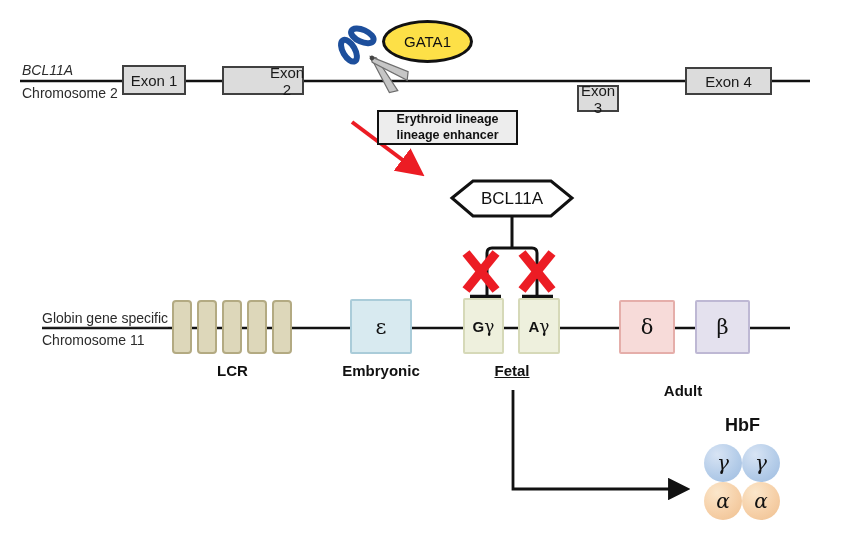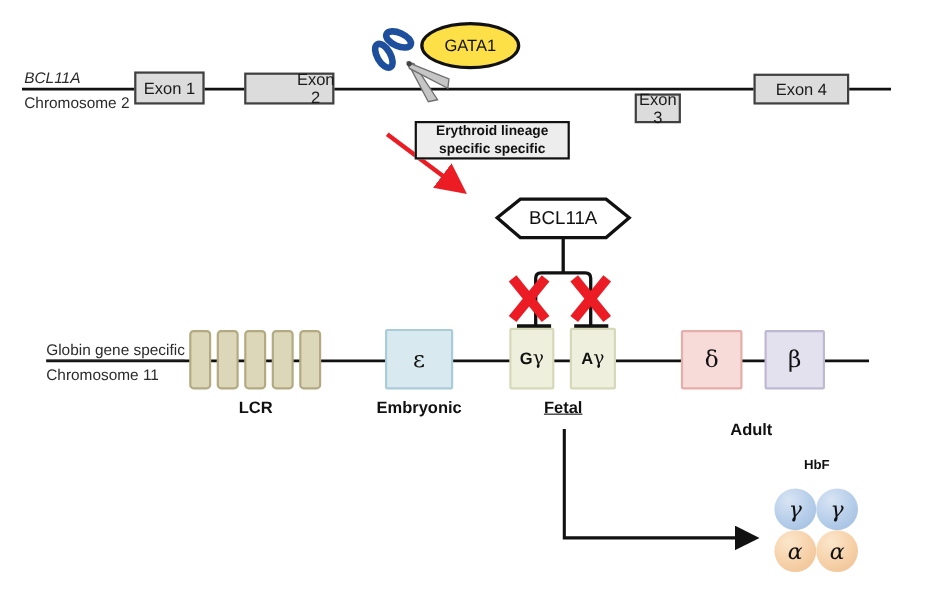--- a/index.html
+++ b/index.html
@@ -14,21 +14,21 @@
   .hexlabel { font-size:17px; color:#111; }
   .small-label { font-size:14px; color:#2b2b2b; line-height:1.15; }
   .italic { font-style:italic; }
   .underlined { border-bottom:1.5px solid #222; display:inline-block; padding-bottom:1px; }
   .lcr-block { position:absolute; width:20px; height:54px; background:#ddd7ba; border:2px solid #b3aa82; border-radius:4px; }
   .gene { border-radius:2px; }
   .greek { font-family:"DejaVu Serif", serif; font-size:21px; color:#111; }
   .greek-sm { font-family:"DejaVu Serif", serif; font-size:17px; color:#111; }
   .gene-prefix { font-weight:bold; font-size:15px; color:#111; }
   .stage { position:absolute; font-weight:bold; font-size:15px; color:#111; text-align:center; }
-  .hbf-title { position:absolute; font-weight:bold; font-size:12px; color:#111; text-align:center; }
+  .hbf-title { position:absolute; font-weight:bold; font-size:18px; color:#111; text-align:center; }
   .subunit { position:absolute; width:38px; height:38px; border-radius:50%; display:flex; align-items:center; justify-content:center;
              font-family:"DejaVu Serif", serif; font-style:italic; font-size:20px; color:#111; }
   .subunit.gamma { background:radial-gradient(circle at 35% 28%, #d8e4f4 0%, #b5cde9 55%, #9dbbdf 100%); }
   .subunit.alpha { background:radial-gradient(circle at 35% 28%, #fbe7cb 0%, #f6d0a8 55%, #eebf8f 100%); }
 </style>
 </head>
 <body>
 
 <div class="canvas">
 
@@ -77,21 +77,21 @@
   </svg>
 
   <div class="abs small-label italic" style="left:22px; top:62px;">BCL11A</div>
   <div class="abs small-label" style="left:22px; top:85px;">Chromosome 2</div>
 
   <div class="box exon" style="left:122px; top:65px; width:64px; height:30px;">Exon 1</div>
   <div class="box exon" style="left:222px; top:66px; width:82px; height:29px;padding-left:48px;">Exon 2</div>
 
   <div class="box enhancer" style="left:377px; top:66px; width:141px; height:35px;margin-top:44px;">
     <span>Erythroid lineage</span>
-    <span>specific specific</span>
+    <span>lineage enhancer</span>
   </div>
 
   <div class="box exon" style="left:577px; top:85px; width:42px; height:27px;">Exon 3</div>
   <div class="box exon" style="left:685px; top:67px; width:87px; height:28px;">Exon 4</div>
 
   <div class="box oval" style="left:382px; top:20px; width:91px; height:43px;">GATA1</div>
 
   <div class="box hexlabel" style="left:452px; top:181px; width:120px; height:35px;">BCL11A</div>
 
   <div class="abs small-label" style="left:42px; top:310px;">

